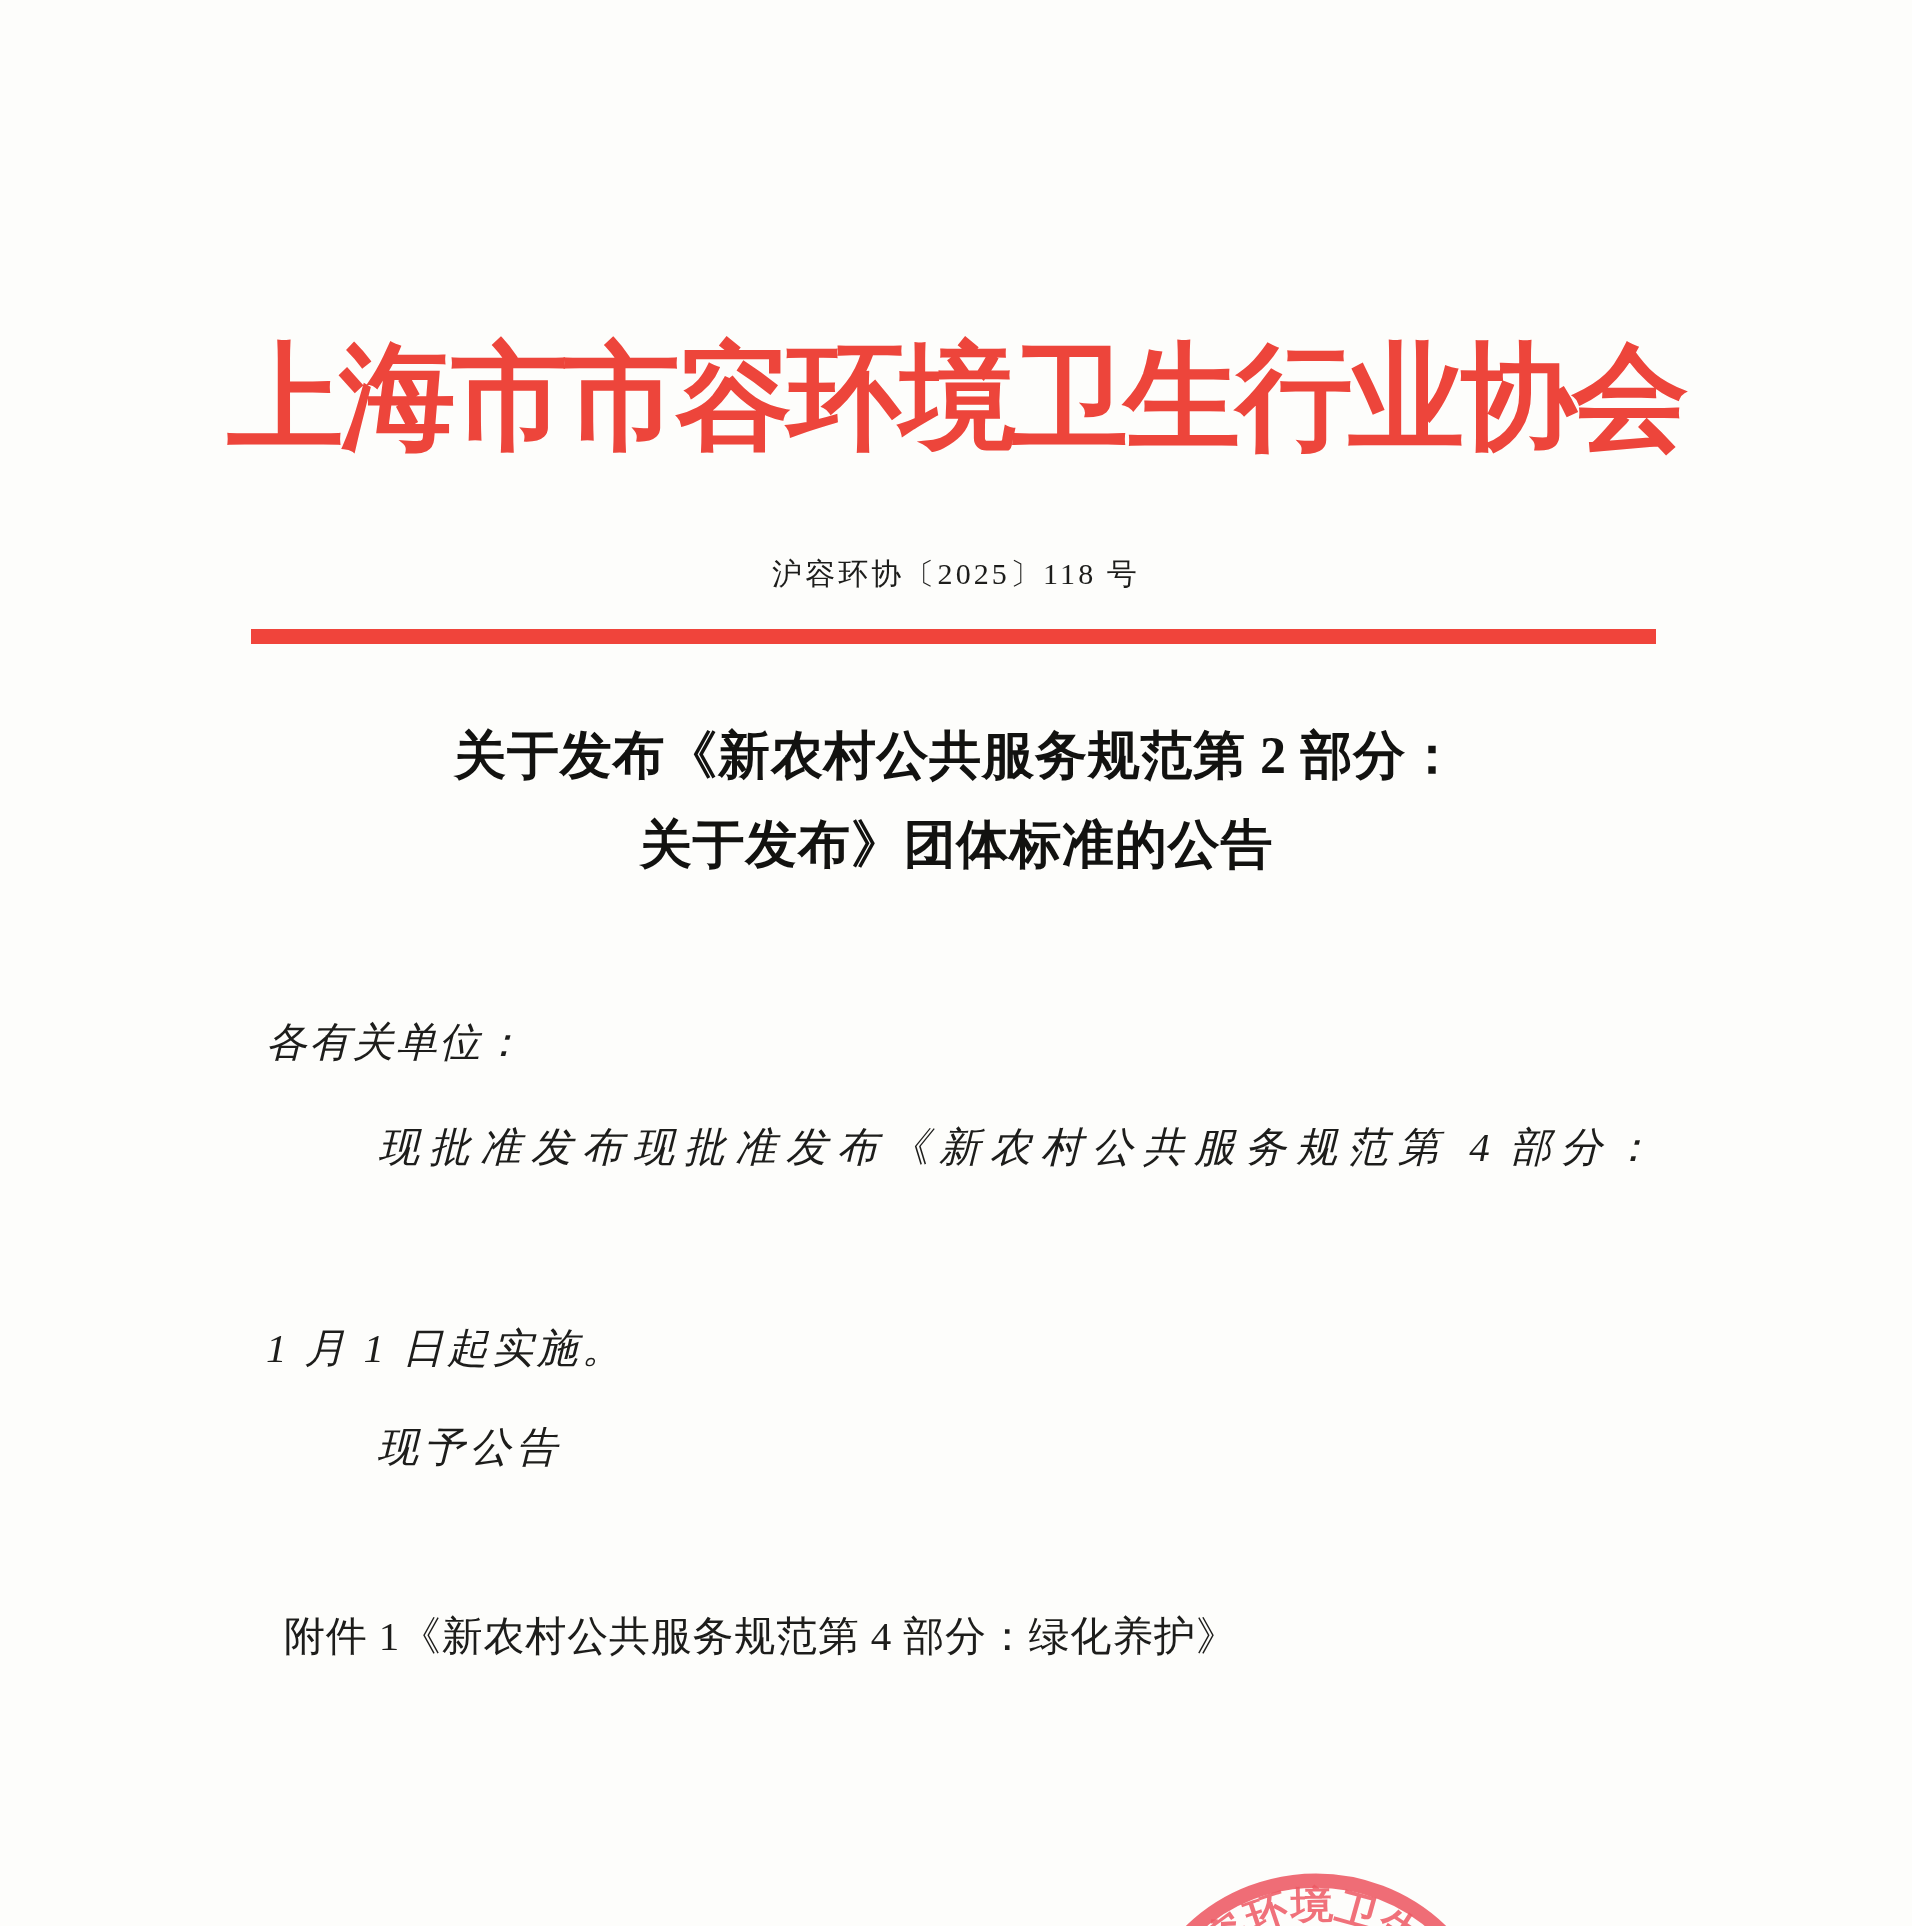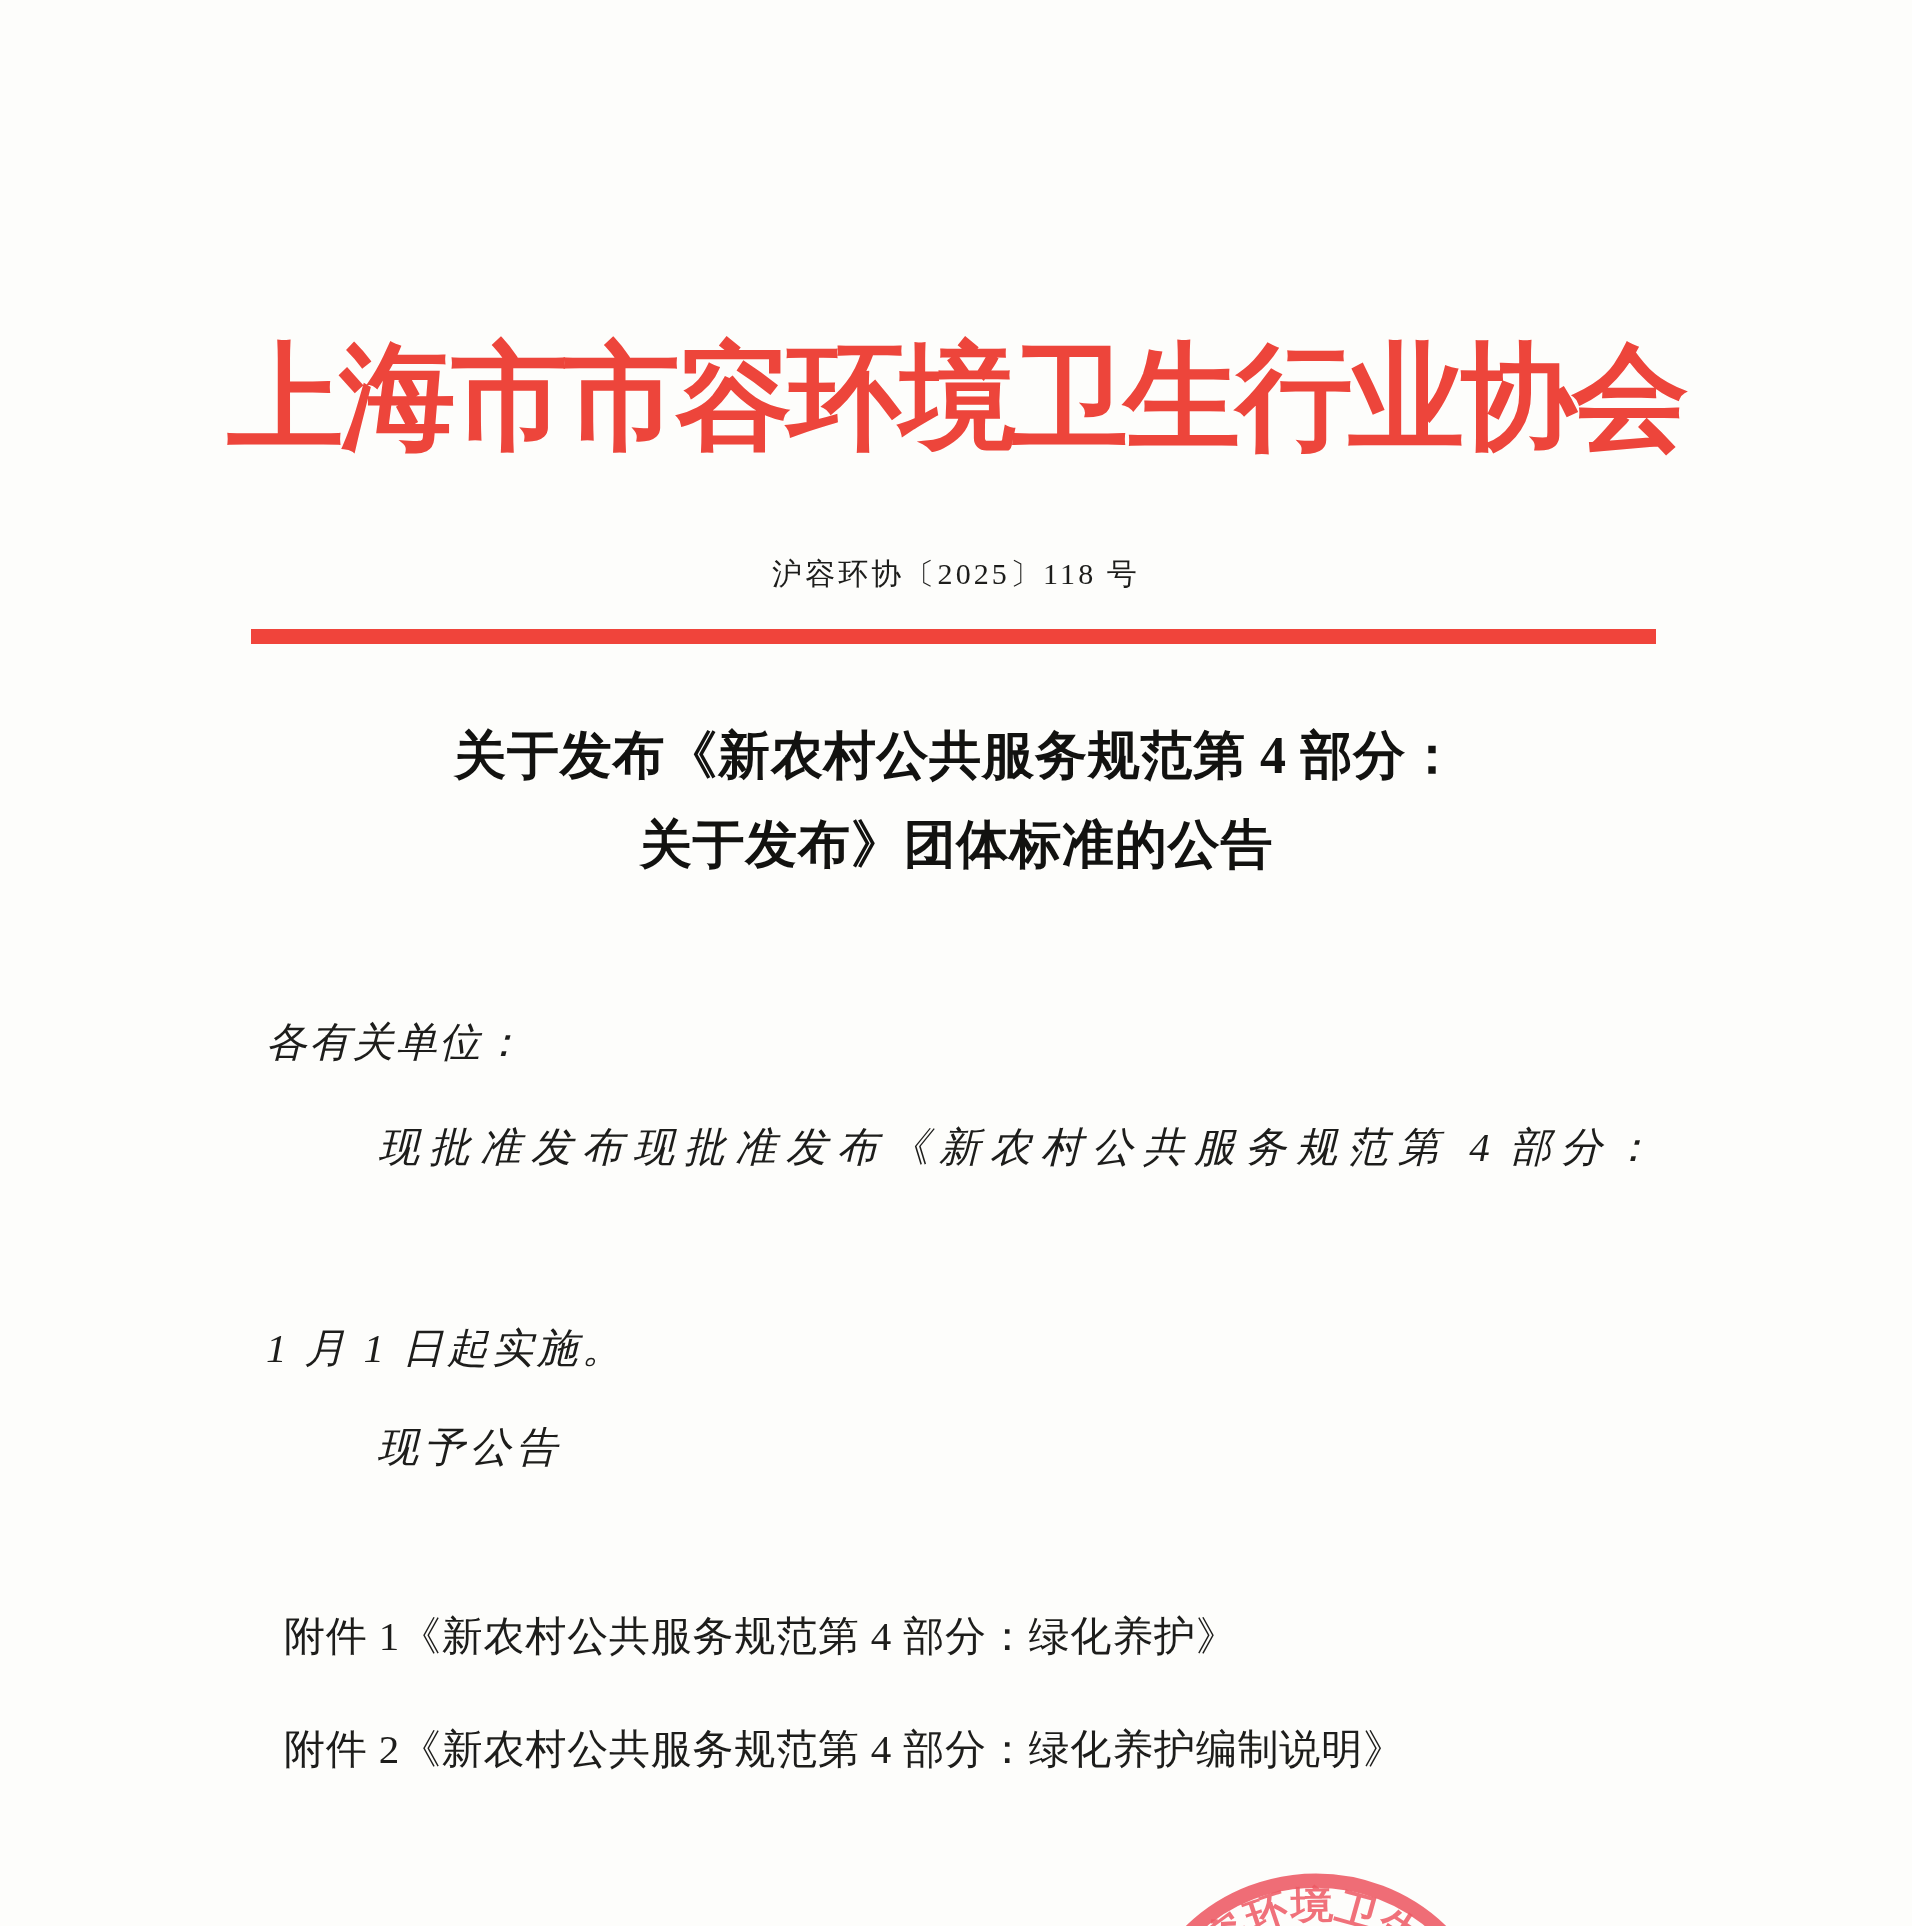--- a/index.html
+++ b/index.html
@@ -62,36 +62,35 @@
 
 <div class="page">
 
   <div class="masthead">上海市市容环境卫生行业协会</div>
 
   <div class="docnum">沪容环协〔2025〕118 号</div>
 
   <div class="red-rule"></div>
 
   <div class="title">
-    <div>关于发布《新农村公共服务规范第 4 部分：</div>
+    <div>关于发布《新农村公共服务规范第 2 部分：</div>
     <div>关于发布》团体标准的公告</div>
   </div>
 
   <div class="bodytext salutation">各有关单位：</div>
 
   <div class="bodytext body-1 justify-line indent2">现批准发布现批准发布《新农村公共服务规范第 4 部分：</div>
 
 
   <div class="bodytext body-3">1 月 1 日起实施。</div>
 
   <div class="bodytext body-4">现予公告</div>
 
   <div class="attach attach-1">附件 1《新农村公共服务规范第 4 部分：绿化养护》</div>
 
-  <div class="attach attach-2">附件 2《新农村公共服务规范第 4 部分：绿化养护编制说明》</div>
 
   <svg class="seal" viewBox="0 0 980 950" xmlns="http://www.w3.org/2000/svg">
     <ellipse cx="490" cy="475" rx="455" ry="437" fill="none" stroke="#ee4b58" stroke-opacity="0.88" stroke-width="37"></ellipse>
     <polygon points="536.8,284.9 558.4,443.4 713.8,481.5 569.7,551.0 581.5,710.5 470.9,595.0 322.8,655.5 398.5,514.6 295.2,392.5 452.6,421.0" fill="#ee5160" fill-opacity="0.78"></polygon>
     <path id="sealTextPath" d="M 182.6 645 A 355 340 0 1 1 797.4 645" fill="none"></path>
     <text font-family="Liberation Serif, DejaVu Serif, serif" font-size="100" fill="#ee4b58" fill-opacity="0.85" font-weight="bold">
       <textPath href="#sealTextPath" startOffset="0" textLength="1430" lengthAdjust="spacingAndGlyphs">上海市市容环境卫生行业协会</textPath>
     </text>
   </svg>
 

